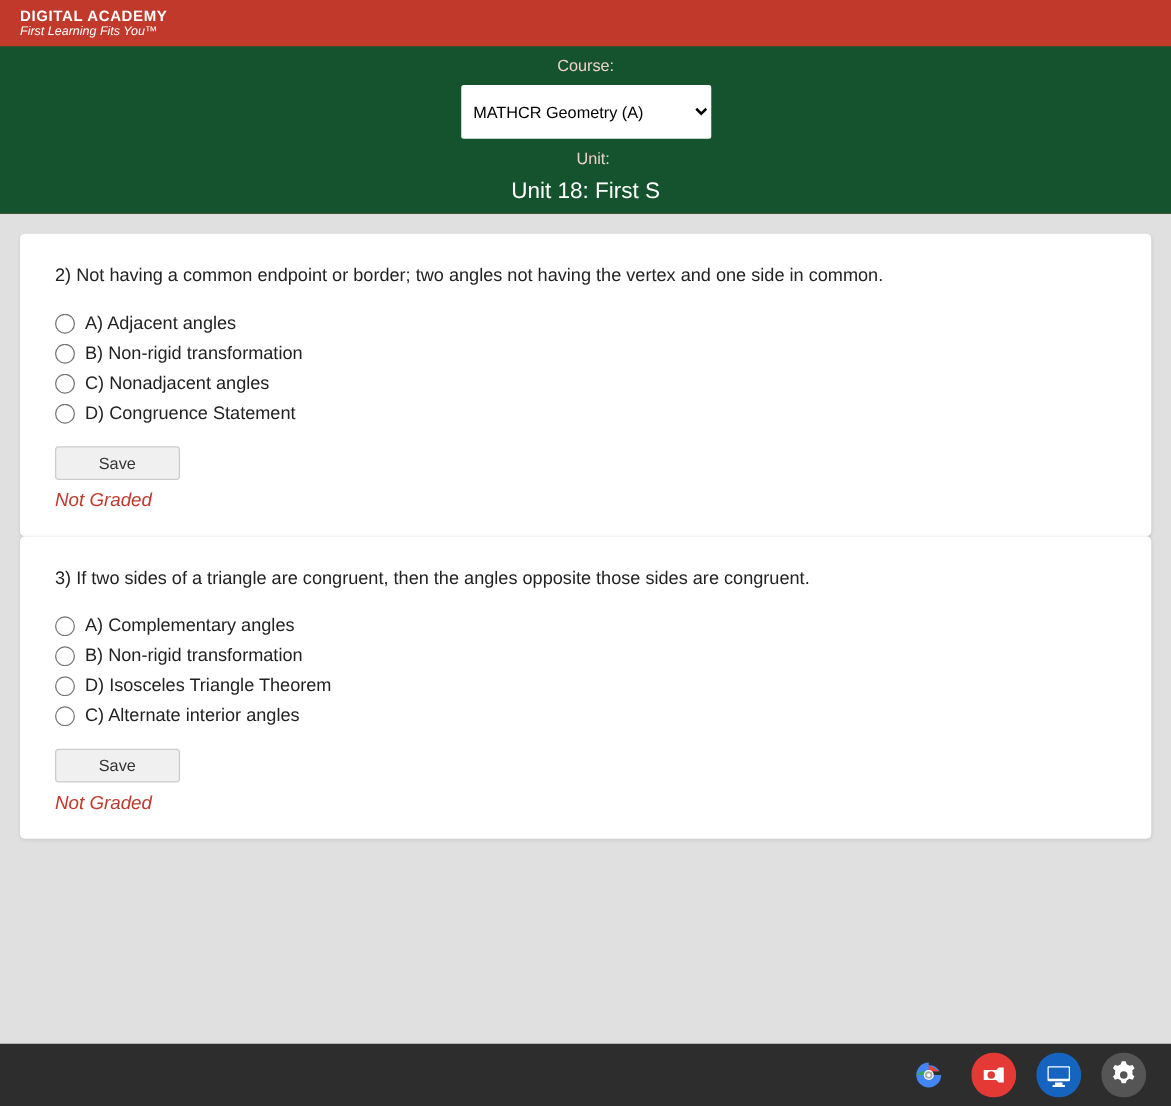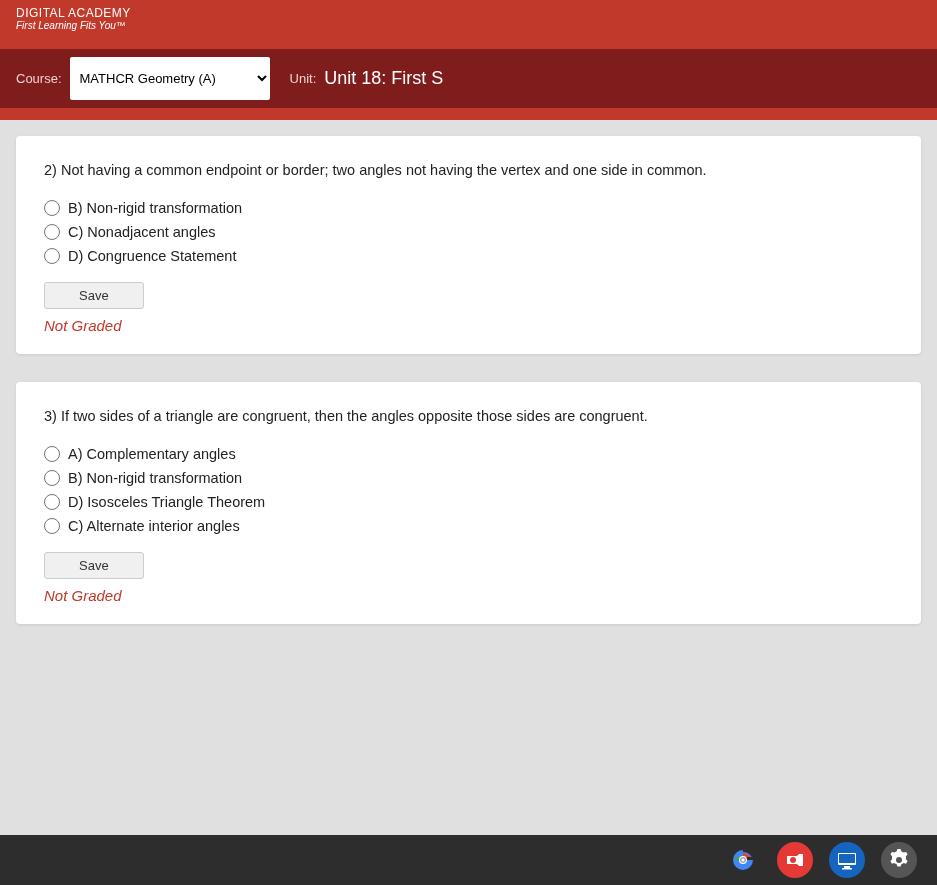--- a/index.html
+++ b/index.html
@@ -15,36 +15,37 @@
     
     .header {
       background: #c0392b;
       padding: 6px 16px 0 16px;
       display: flex;
       flex-direction: column;
     }
     .header-brand {
       color: white;
       font-size: 12px;
-      font-weight: normal;
+      font-weight: bold;
       letter-spacing: 0.5px;
     }
     .header-tagline {
       color: white;
       font-size: 10px;
       font-style: italic;
       margin-bottom: 6px;
     }
     .header-nav {
-      background: #7f1d1d;
-      margin: 12px -16px;
+      background: #14532d;
+      margin: 0 -16px;
       padding: 8px 16px;
       display: flex;
       align-items: center;
       gap: 8px;
+      flex-direction: column;
     }
     .header-nav-label {
       color: #f0d0cc;
       font-size: 13px;
     }
     .header-nav select {
       font-size: 13px;
       padding: 13px 6px;
       border: none;
       background: white;
@@ -60,21 +61,21 @@
       color: white;
       font-size: 18px;
     }
 
     
     .main {
       flex: 1;
       padding: 16px;
       display: flex;
       flex-direction: column;
-      gap: 28px;
+      gap: 0;
     }
 
     
     .question-card {
       background: white;
       border-radius: 4px;
       padding: 24px 28px 20px 28px;
       box-shadow: 0 1px 3px rgba(0,0,0,0.1);
     }
 
@@ -164,20 +165,24 @@
   </div>
 </div>
 
 <div class="main">
 
   <div class="question-card">
     <div class="question-text">2) Not having a common endpoint or border; two angles not having the vertex and one side in common.</div>
     <div class="answer-options">
       <label class="answer-option">
         <input type="radio" name="q2" style="">
+        <span>A) Adjacent angles</span>
+      </label>
+      <label class="answer-option">
+        <input type="radio" name="q2" style="">
         <span>B) Non-rigid transformation</span>
       </label>
       <label class="answer-option">
         <input type="radio" name="q2" style="">
         <span>C) Nonadjacent angles</span>
       </label>
       <label class="answer-option">
         <input type="radio" name="q2" style="">
         <span>D) Congruence Statement</span>
       </label>

